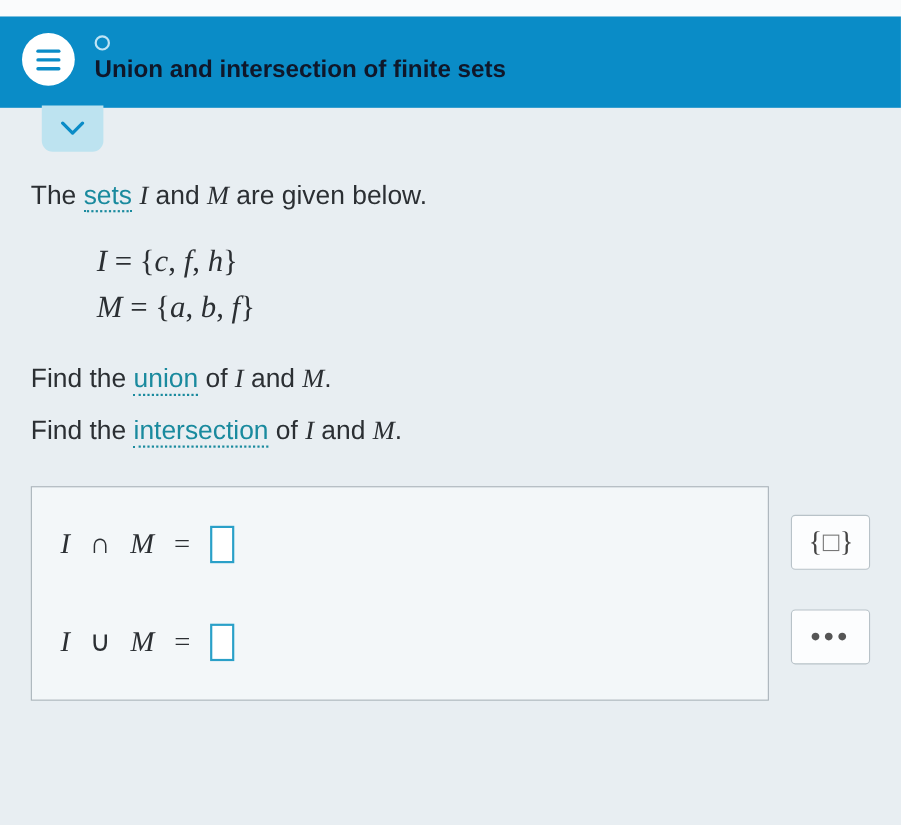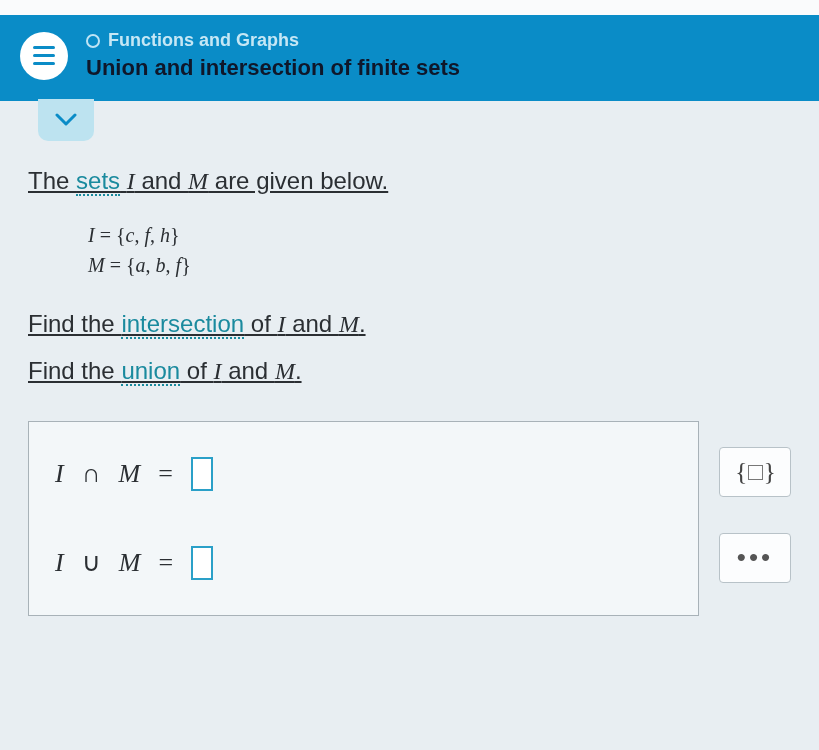--- a/index.html
+++ b/index.html
@@ -60,26 +60,26 @@
       justify-content: center;
       cursor: pointer;
     }
     .chevron-tab svg { stroke: #0a8cc7; }
     .content {
       padding: 20px 28px 0 28px;
       font-size: 24px;
       color: #2b2f33;
       line-height: 1.7;
     }
-    .content p { margin-bottom: 6px; text-decoration: underline; }
+    .content p { margin-bottom: 6px; }
     .math-block {
       margin: 18px 0 24px 60px;
       font-family: "Times New Roman", Georgia, serif;
       font-style: italic;
-      font-size: 20px;
+      font-size: 28px;
       line-height: 1.5;
     }
     .math-block .upright { font-style: normal; }
     .link-term {
       color: #1a8a9e;
       border-bottom: 2px dotted #1a8a9e;
       cursor: pointer;
     }
     .math-var {
       font-family: "Times New Roman", Georgia, serif;
@@ -153,21 +153,20 @@
 
 <div class="header">
   <div class="hamburger">
     <span></span>
       <span></span>
       <span></span>
   </div>
   <div class="header-text">
     <div class="category-row">
       <span class="category-circle"></span>
-      <span class="category">Functions and Graphs</span>
     </div>
     <div class="title">Union and intersection of finite sets</div>
   </div>
 </div>
 
 <div class="chevron-tab">
   <svg width="22" height="14" viewBox="0 0 22 14" fill="none">
     <path d="M2 2 L11 11 L20 2" stroke-width="3" stroke-linecap="round" stroke-linejoin="round"></path>
   </svg>
 </div>
@@ -176,25 +175,25 @@
   <p>
     <span>The </span><span class="link-term">sets</span><span> </span><span class="math-var">I</span><span> and </span><span class="math-var">M</span><span> are given below.</span>
   </p>
 
   <div class="math-block">
     <div><span>I </span><span class="upright">= {</span><span>c</span><span class="upright">, </span><span>f</span><span class="upright">, </span><span>h</span><span class="upright">}</span></div>
     <div><span>M </span><span class="upright">= {</span><span>a</span><span class="upright">, </span><span>b</span><span class="upright">, </span><span>f</span><span class="upright">}</span></div>
   </div>
 
   <p>
+    <span>Find the </span><span class="link-term">union</span><span> of </span><span class="math-var">I</span><span> and </span><span class="math-var">M</span><span>.</span>
+  </p>
+
+  <p>
     <span>Find the </span><span class="link-term">intersection</span><span> of </span><span class="math-var">I</span><span> and </span><span class="math-var">M</span><span>.</span>
-  </p>
-
-  <p>
-    <span>Find the </span><span class="link-term">union</span><span> of </span><span class="math-var">I</span><span> and </span><span class="math-var">M</span><span>.</span>
   </p>
 
 
   <div class="answer-area">
     <div class="answer-box">
       <div class="answer-row">
         <span>I</span>
         <span class="op">∩</span>
         <span>M</span>
         <span class="op">=</span>

